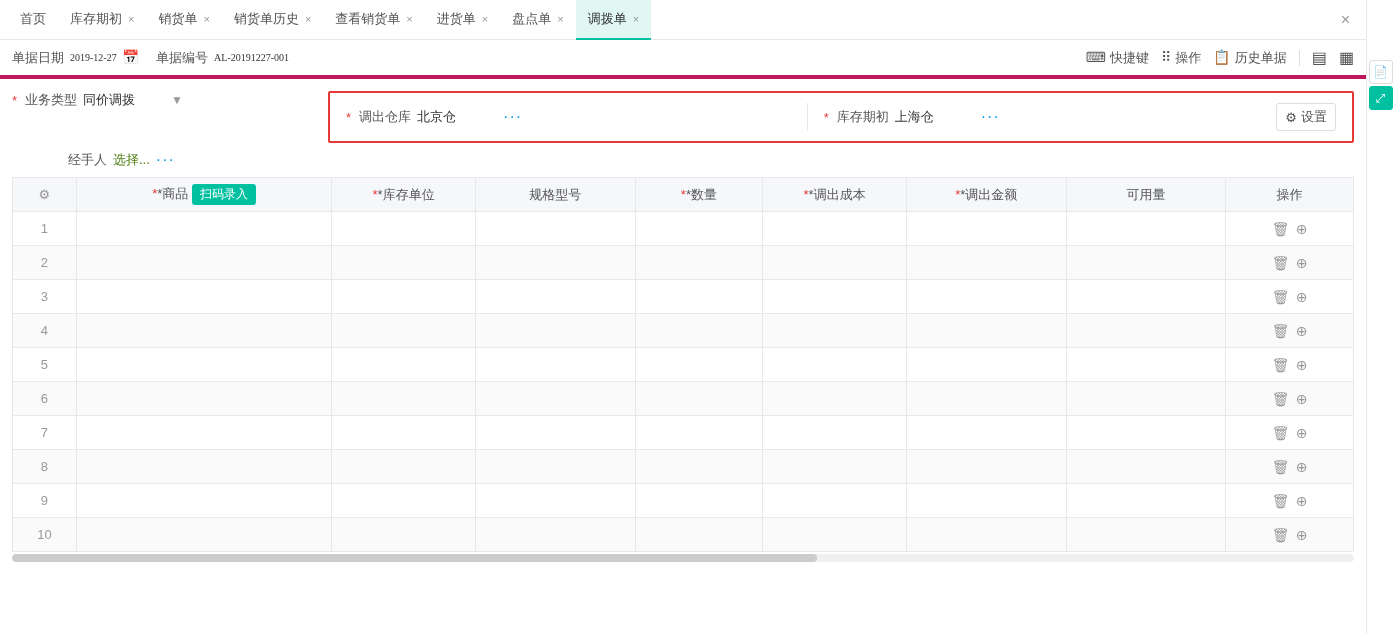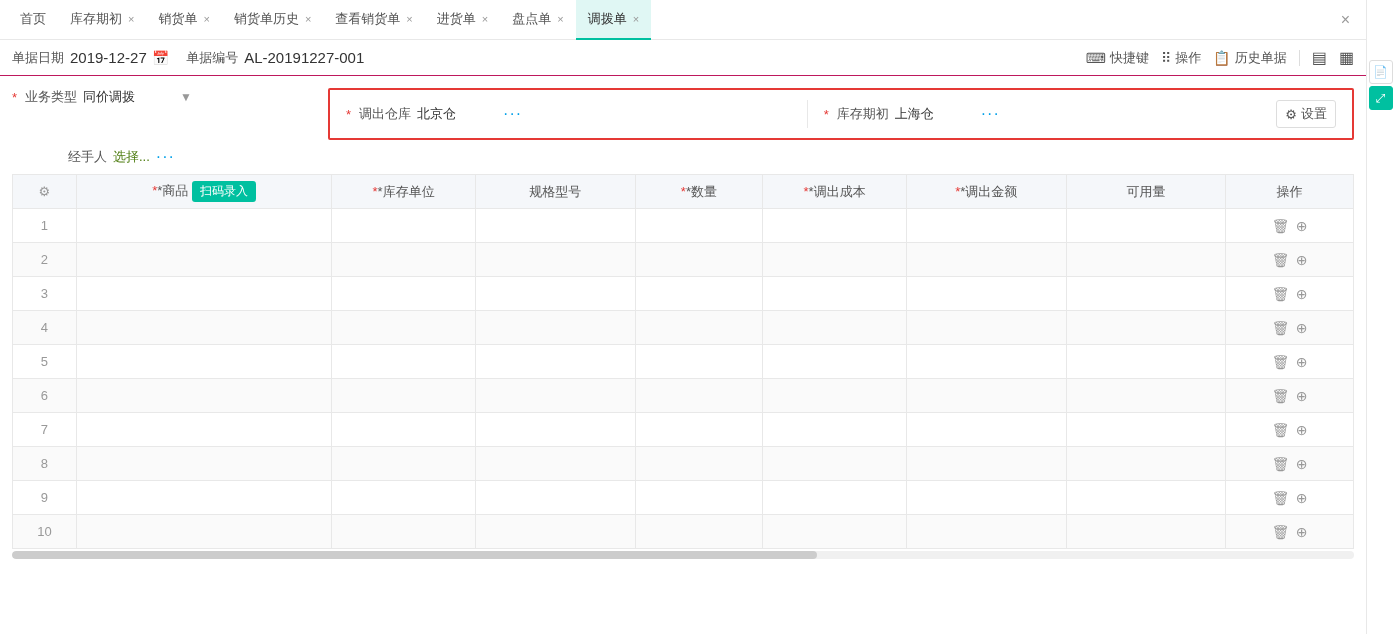--- a/index.html
+++ b/index.html
@@ -14,45 +14,45 @@
       display: flex; align-items: center; padding: 0 12px; height: 40px;
       cursor: pointer; font-size: 13px; color: #555; border-bottom: 2px solid transparent;
       white-space: nowrap; gap: 4px;
     }
     .tab.active { color: #333; border-bottom: 2px solid #00c0a0; font-weight: 500; background: #e8faf7; }
     .tab .close-btn { color: #999; font-size: 11px; margin-left: 2px; cursor: pointer; }
     .tab-close-app { margin-left: auto; font-size: 16px; color: #999; cursor: pointer; padding: 0 8px; }
 
     
     .toolbar {
-      display: flex; align-items: center; padding: 8px 12px; border-bottom: 1px solid #be185d;
-      background: #fff; gap: 16px;
+      display: flex; align-items: center; padding: 8px 12px; border-bottom: 4px solid #be185d;
+      background: #fff; gap: 16px; font-family: Liberation Serif, serif;
     }
     .toolbar-left { display: flex; align-items: center; gap: 16px; }
     .toolbar-right { margin-left: auto; display: flex; align-items: center; gap: 12px; }
     .field-group { display: flex; align-items: center; gap: 6px; }
     .field-label { color: #555; font-size: 13px; }
-    .field-value { color: #333; font-size: 15px; }
+    .field-value { color: #333; font-size: 10px; }
     .field-icon { color: #00c0a0; font-size: 14px; cursor: pointer; }
     .toolbar-btn { display: flex; align-items: center; gap: 4px; color: #555; font-size: 13px; cursor: pointer; }
     .toolbar-icon { font-size: 14px; }
     .toolbar-divider { width: 1px; height: 16px; background: #ddd; }
 
     
     .form-area {
       display: flex; align-items: flex-start; padding: 12px 12px 8px 12px; gap: 16px;
     }
     .form-left { display: flex; flex-direction: column; gap: 10px; min-width: 300px; }
     .form-right {
       flex: 1; border: 2px solid #e53935; border-radius: 2px; padding: 10px 16px;
       display: flex; align-items: center; gap: 0;
     }
     .form-field { display: flex; align-items: center; gap: 6px; }
     .required-star { color: #e53935; margin-right: 2px; }
-    .field-select { display: flex; align-items: center; gap: 17px; cursor: pointer; }
+    .field-select { display: flex; align-items: center; gap: 8px; cursor: pointer; }
     .field-select-value { color: #333; min-width: 80px; }
     .field-dropdown-arrow { color: #999; font-size: 12px; }
     .field-dots { color: #00a0e9; font-size: 16px; cursor: pointer; letter-spacing: 1px; }
     .warehouse-section { display: flex; align-items: center; gap: 6px; flex: 1; }
     .warehouse-divider { width: 1px; height: 28px; background: #e8e8e8; margin: 0 16px; }
     .settings-btn {
       display: flex; align-items: center; gap: 4px; border: 1px solid #ddd;
       border-radius: 3px; padding: 4px 8px; cursor: pointer; color: #555; font-size: 13px;
       background: #fff; margin-left: 8px;
     }

